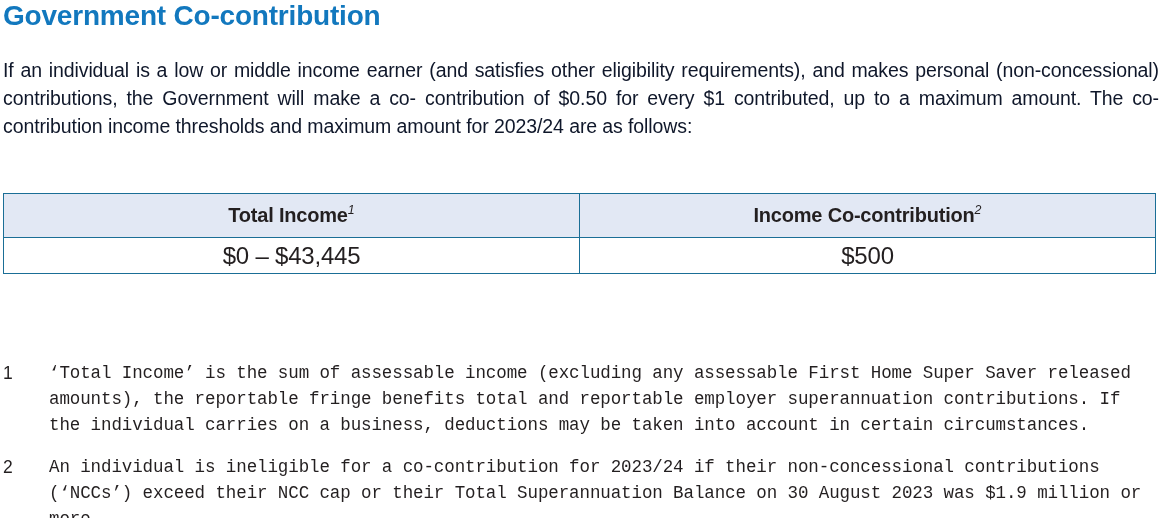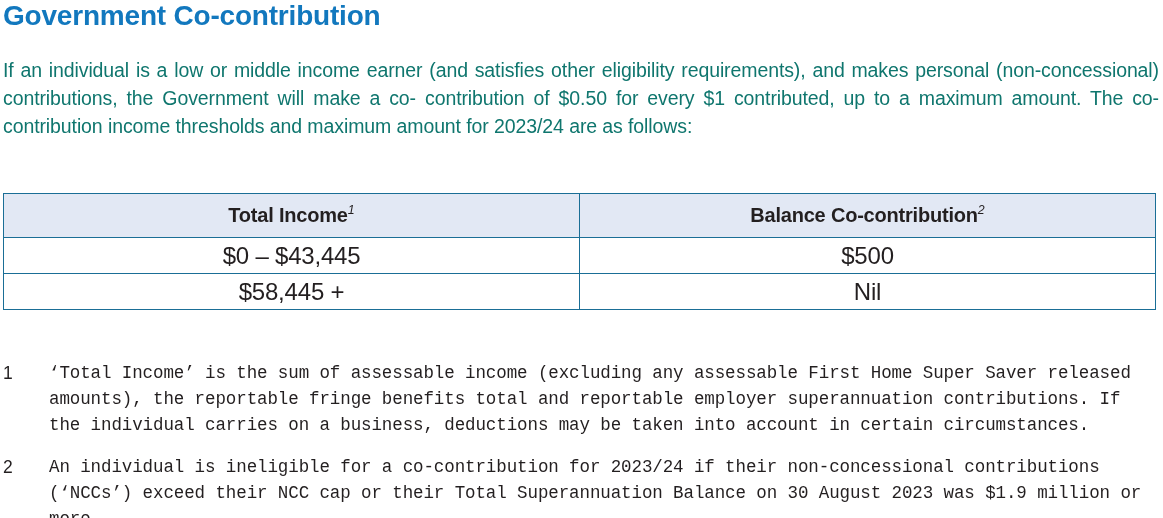--- a/index.html
+++ b/index.html
@@ -40,21 +40,21 @@
   .intro {
     position: absolute;
     left: 3px;
     top: 56px;
     width: 1156px;
     margin: 0;
     font-size: 19.5px;
     line-height: 28px;
     text-align: justify;
     text-justify: inter-word;
-    color: #0f766e;
+    color: #0f172a;
     letter-spacing: -0.1px;
   }
 
   
   .rates-table {
     position: absolute;
     left: 3px;
     top: 193px;
     width: 1152px;
     border-collapse: collapse;
@@ -139,31 +139,27 @@
   </div>
 
   <table class="rates-table">
     <colgroup>
       <col class="col-income">
       <col class="col-contrib">
     </colgroup>
     <thead>
       <tr>
         <th class="col-income"><span>Total Income</span><sup class="fn">1</sup></th>
-        <th class="col-contrib"><span>Balance Co-contribution</span><sup class="fn">2</sup></th>
+        <th class="col-contrib"><span>Income Co-contribution</span><sup class="fn">2</sup></th>
       </tr>
     </thead>
     <tbody>
       <tr>
         <td>$0 – $43,445</td>
         <td>$500</td>
-      </tr>
-      <tr>
-        <td>$58,445 +</td>
-        <td>Nil</td>
       </tr>
     </tbody>
   </table>
 
   <div class="footnotes">
     <p class="footnote">
       <span class="fn-num">1</span>
       <span class="fn-text">‘Total Income’ is the sum of assessable income (excluding any assessable First Home Super Saver released amounts), the reportable fringe benefits total and reportable employer superannuation contributions. If the individual carries on a business, deductions may be taken into account in certain circumstances.</span>
     </p>
     <p class="footnote">

